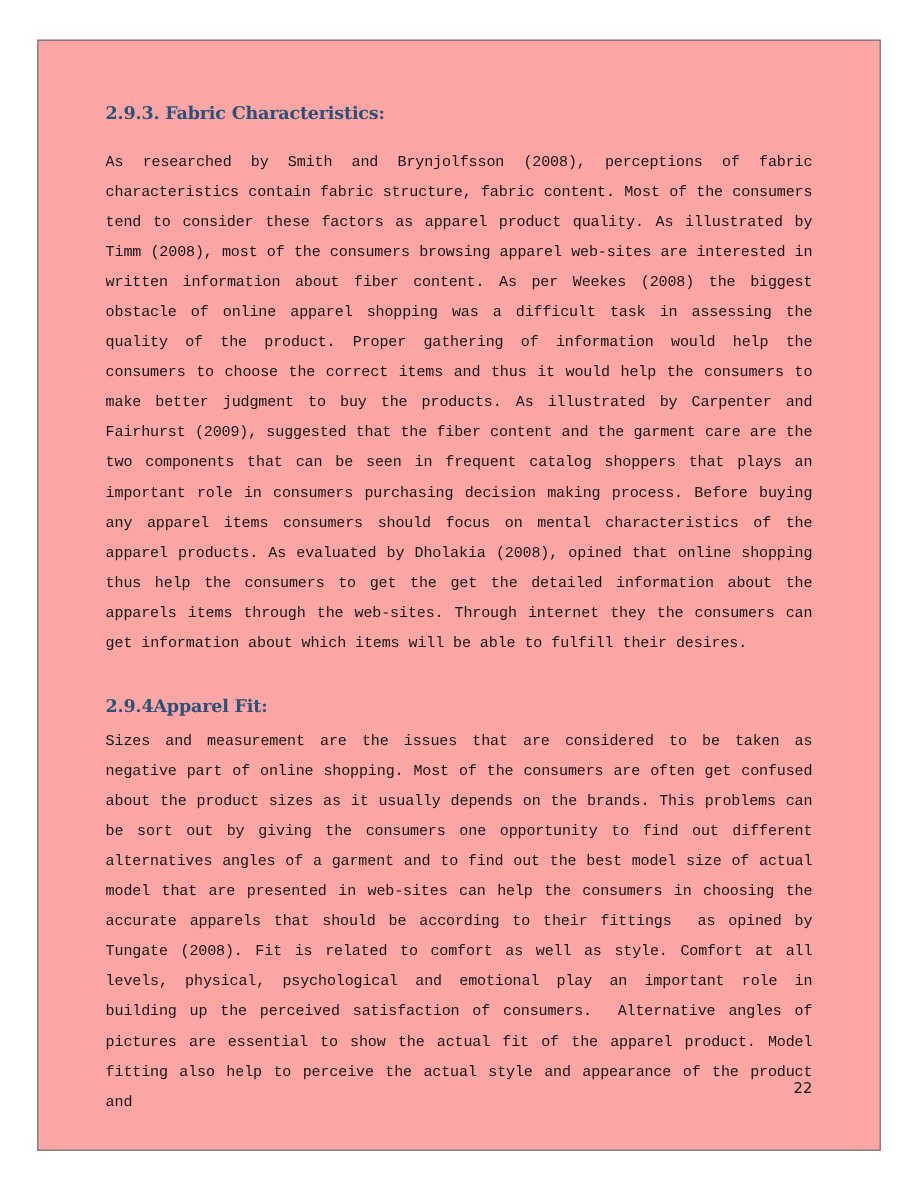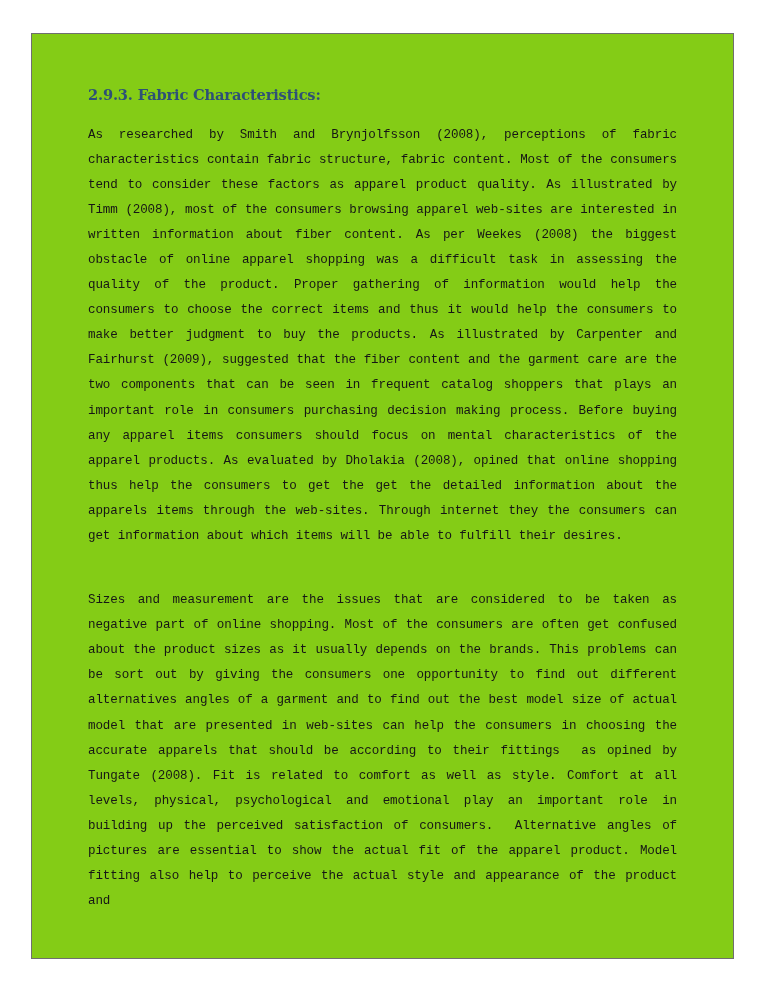--- a/index.html
+++ b/index.html
@@ -13,21 +13,21 @@
     font-family: "DejaVu Sans", sans-serif;
     overflow: hidden;
   }
 
   .page-sheet {
     position: absolute;
     left: 31px;
     top: 33px;
     width: 703px;
     height: 926px;
-    background: #84cc16;
+    background: #fca5a5;
     border: 1px solid #6f6f6f;
     box-sizing: border-box;
   }
 
   .page-content {
     position: absolute;
     left: 56px;
     top: 52px;
     width: 589px;
   }
@@ -80,21 +80,23 @@
   <div class="page-content">
 
     <h2 class="section-heading">2.9.3. Fabric Characteristics:</h2>
 
     <div class="heading-gap-1"></div>
 
     <p class="body-par">As researched by Smith and Brynjolfsson (2008), perceptions of fabric characteristics contain fabric structure, fabric content. Most of the consumers tend to consider these factors as apparel product quality. As illustrated by Timm (2008), most of the consumers browsing apparel web-sites are interested in written information about fiber content. As per Weekes (2008) the biggest obstacle of online apparel shopping was a difficult task in assessing the quality of the product. Proper gathering of information would help the consumers to choose the correct items and thus it would help the consumers to make better judgment to buy the products. As illustrated by Carpenter and Fairhurst (2009), suggested that the fiber content and the garment care are the two components that can be seen in frequent catalog shoppers that plays an important role in consumers purchasing decision making process. Before buying any apparel items consumers should focus on mental characteristics of the apparel products. As evaluated by Dholakia (2008), opined that online shopping thus help the consumers to get the get the detailed information about the apparels items through the web-sites. Through internet they the consumers can get information about which items will be able to fulfill their desires.</p>
 
     <div class="par-space"></div>
 
+    <h2 class="section-heading">2.9.4Apparel Fit:</h2>
 
     <div class="heading-gap-2"></div>
 
     <p class="body-par">Sizes and measurement are the issues that are considered to be taken as negative part of online shopping. Most of the consumers are often get confused about the product sizes as it usually depends on the brands. This problems can be sort out by giving the consumers one opportunity to find out different alternatives angles of a garment and to find out the best model size of actual model that are presented in web-sites can help the consumers in choosing the accurate apparels that should be according to their fittings  as opined by Tungate (2008). Fit is related to comfort as well as style. Comfort at all levels, physical, psychological and emotional play an important role in building up the perceived satisfaction of consumers.  Alternative angles of pictures are essential to show the actual fit of the apparel product. Model fitting also help to perceive the actual style and appearance of the product and</p>
 
   </div>
 
+  <div class="page-number">22</div>
 
 </div>
 
 </body></html>

